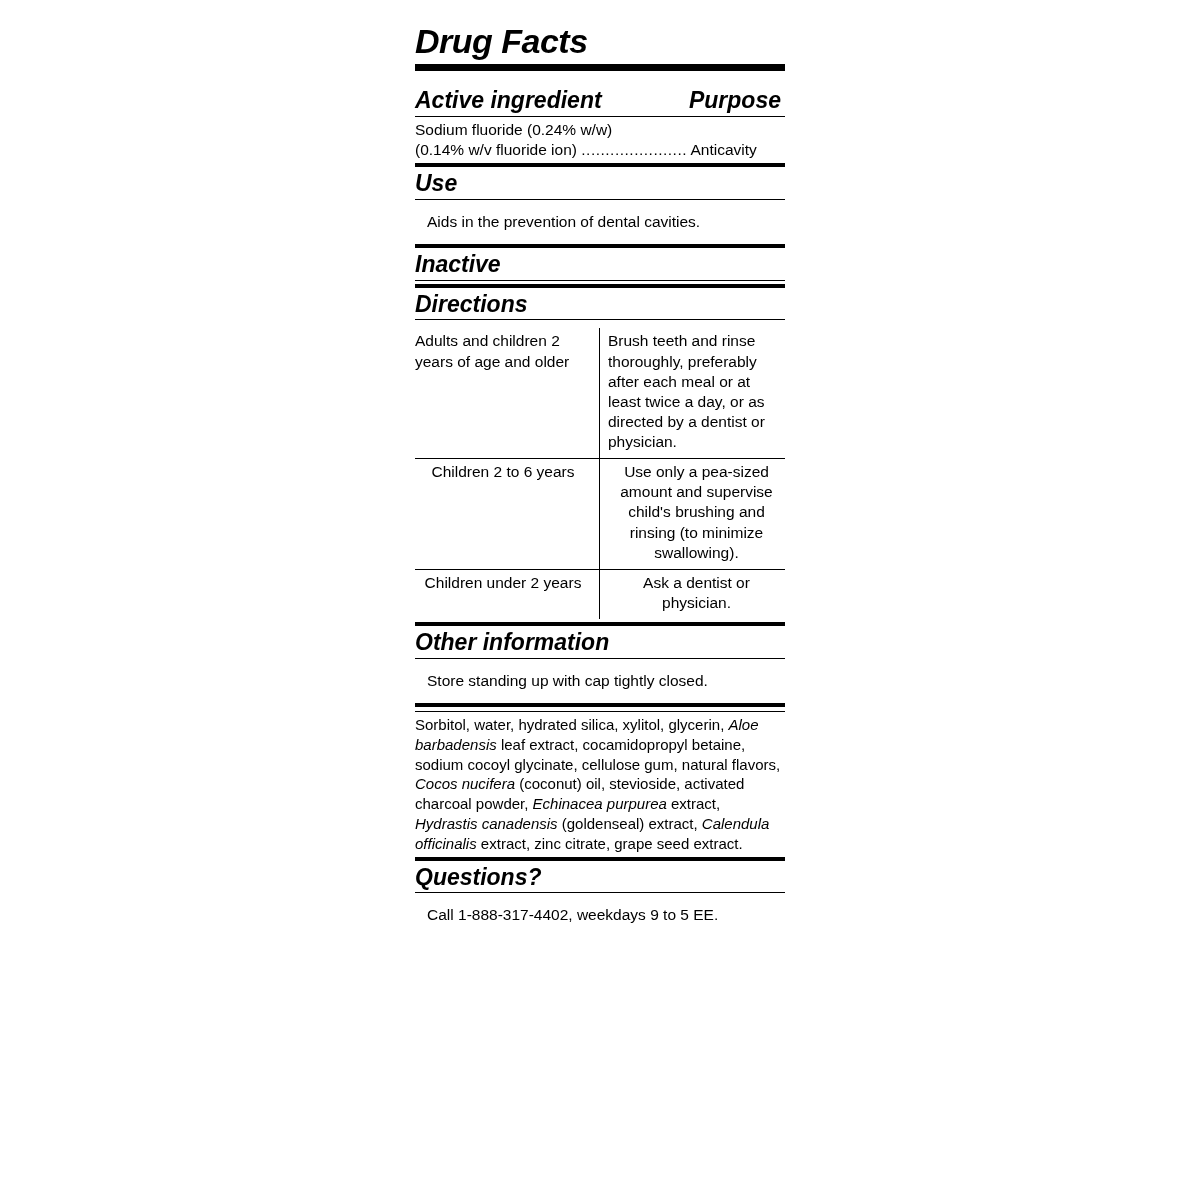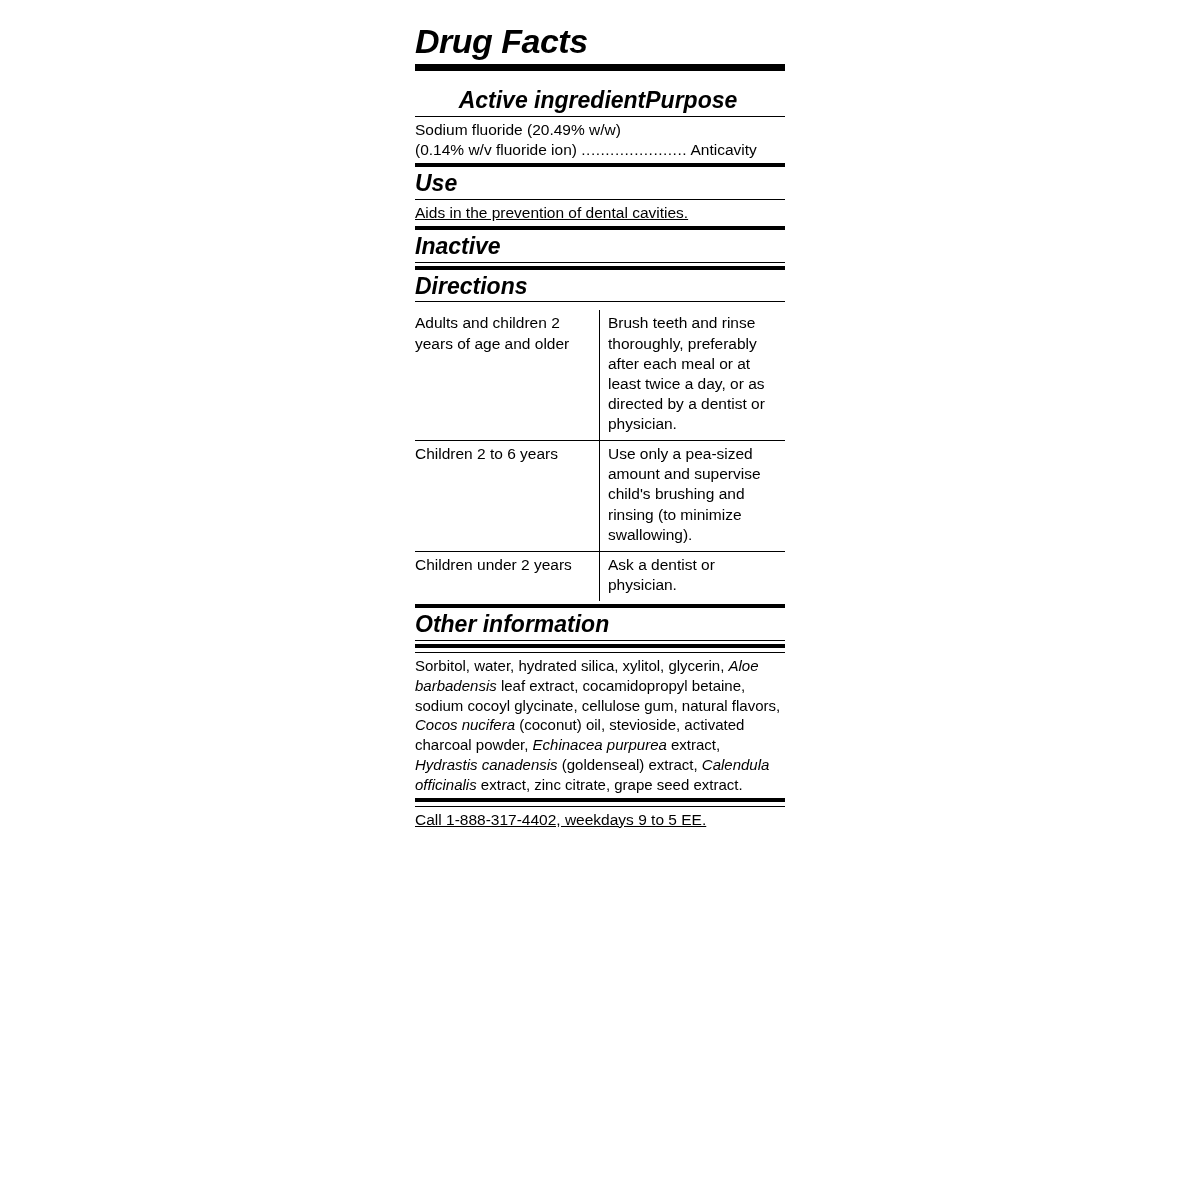--- a/index.html
+++ b/index.html
@@ -42,40 +42,39 @@
   }
   .sec-head {
     font-size: 23px;
     font-weight: bold;
     font-style: italic;
     line-height: 1.12;
     margin: 1px 0 1px 0;
   }
   .row-head {
     display: flex;
-    justify-content: center;
+    justify-content: space-between;
     align-items: baseline;
     margin-top: 16px;
   }
   .row-head .left {
     font-size: 23px;
     font-weight: bold;
     font-style: italic;
   }
   .row-head .right {
     font-size: 23px;
     font-weight: bold;
     font-style: italic;
     padding-right: 4px;
   }
   .body-text {
     font-size: 15.5px;
     line-height: 1.30;
-    margin: 0;
-    text-decoration: underline;
+    margin: 12px;
   }
   .body-text .b {
     font-weight: bold;
   }
   .ai-line {
     font-size: 15.5px;
     line-height: 1.30;
   }
   .ai-line .dots {
     letter-spacing: 0.5px;
@@ -94,20 +93,21 @@
   .dir-table td.c1 {
     width: 176px;
     padding-right: 8px;
   }
   .dir-table td.c2 {
     border-left: 1.5px solid #000;
     padding-left: 8px;
   }
   .dir-table tr.sep td {
     border-top: 1.5px solid #000;
+    text-align: center;
   }
   .inactive-body {
     font-size: 15px;
     line-height: 1.32;
     margin-top: 3px;
   }
   .inactive-body i {
     font-style: italic;
   }
 </style>
@@ -117,21 +117,21 @@
 <div class="panel">
 
   <div class="title">Drug Facts</div>
   <div class="rule-heavy"></div>
 
   <div class="row-head">
     <span class="left">Active ingredient</span>
     <span class="right">Purpose</span>
   </div>
   <div class="rule-thin"></div>
-  <div class="ai-line">Sodium fluoride (20.49% w/w)</div>
+  <div class="ai-line">Sodium fluoride (0.24% w/w)</div>
   <div class="ai-line">
     <span>(0.14% w/v fluoride ion) </span><span class="dots">......................</span><span> Anticavity</span>
   </div>
 
   <div class="rule-mid"></div>
   <div class="sec-head">Use</div>
   <div class="rule-thin"></div>
   <div class="body-text">Aids in the prevention of dental cavities.</div>
 
   <div class="rule-mid"></div>
@@ -154,22 +154,24 @@
     <tr class="sep">
       <td class="c1">Children under 2 years</td>
       <td class="c2">Ask a dentist or physician.</td>
     </tr>
   </tbody>
     </table>
 
   <div class="rule-mid"></div>
   <div class="sec-head">Other information</div>
   <div class="rule-thin"></div>
+  <div class="body-text">Store standing up with cap tightly closed.</div>
 
   <div class="rule-mid"></div>
   <div class="rule-thin"></div>
   <div class="inactive-body" id="inactive-text"><span>Sorbitol, water, hydrated silica, xylitol, glycerin, </span><i>Aloe barbadensis</i><span> leaf extract, cocamidopropyl betaine, sodium cocoyl glycinate, cellulose gum, natural flavors, </span><i>Cocos nucifera</i><span> (coconut) oil, stevioside, activated charcoal powder, </span><i>Echinacea purpurea</i><span> extract, </span><i>Hydrastis canadensis</i><span> (goldenseal) extract, </span><i>Calendula officinalis</i><span> extract, zinc citrate, grape seed extract.</span></div>
 
   <div class="rule-mid"></div>
+  <div class="sec-head">Questions?</div>
   <div class="rule-thin"></div>
   <div class="body-text">Call 1-888-317-4402, weekdays 9 to 5 EE.</div>
 
 </div>
 
 </body></html>

